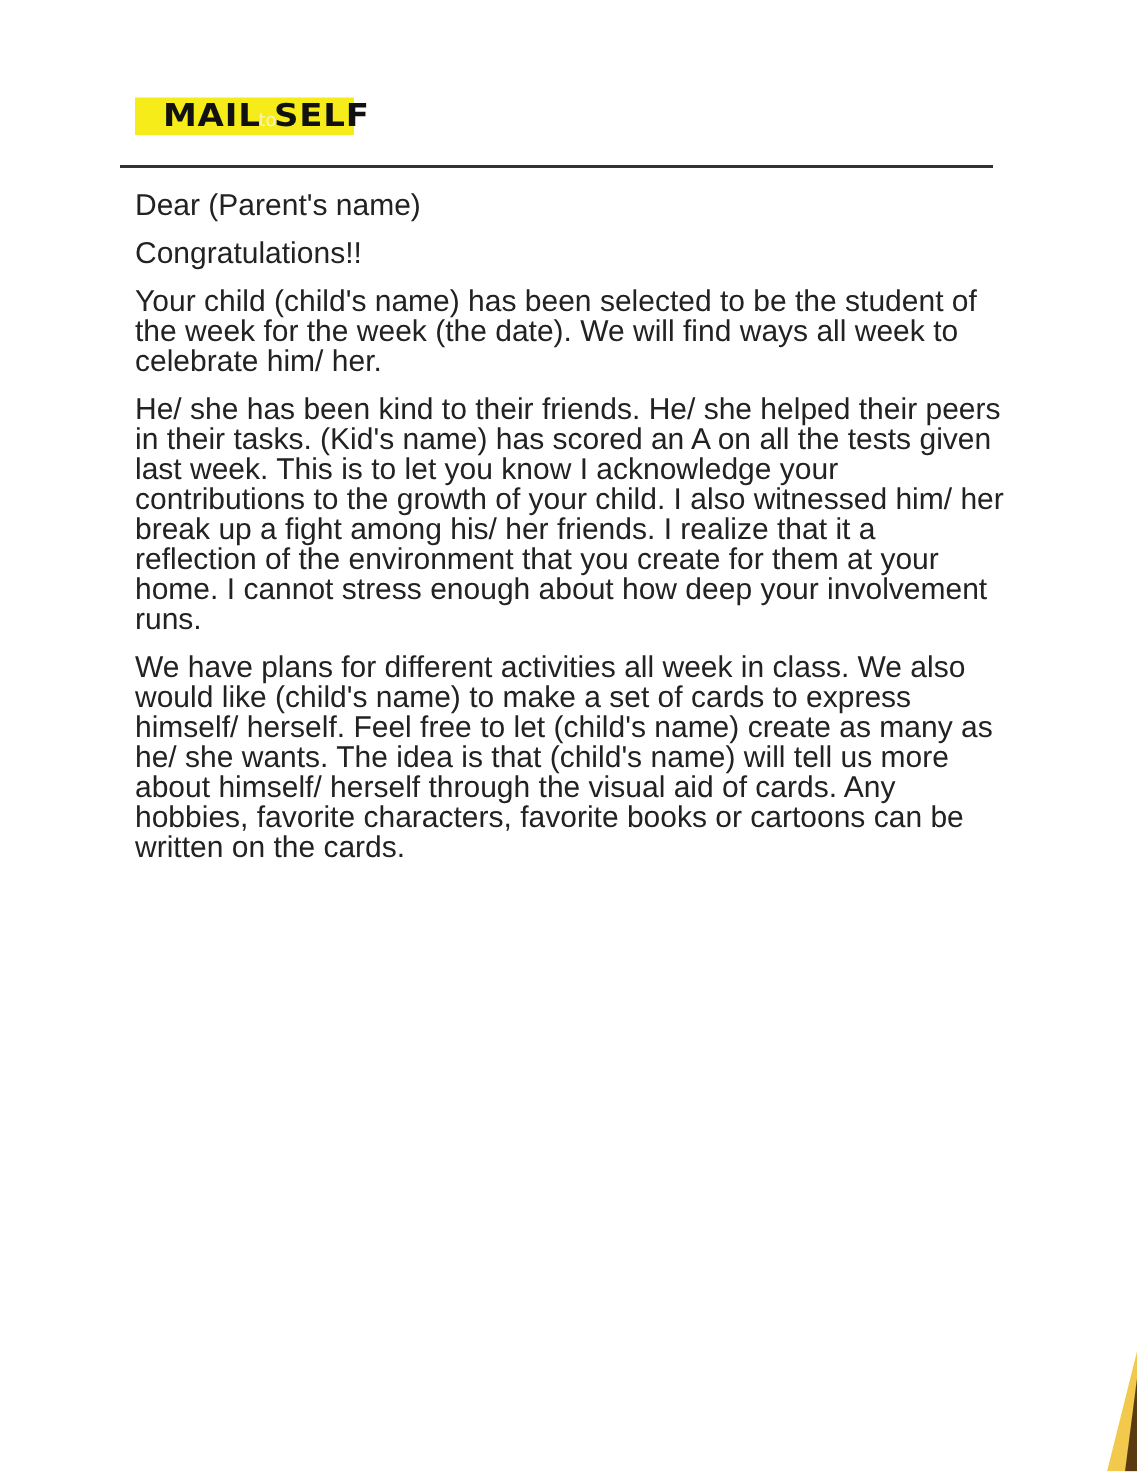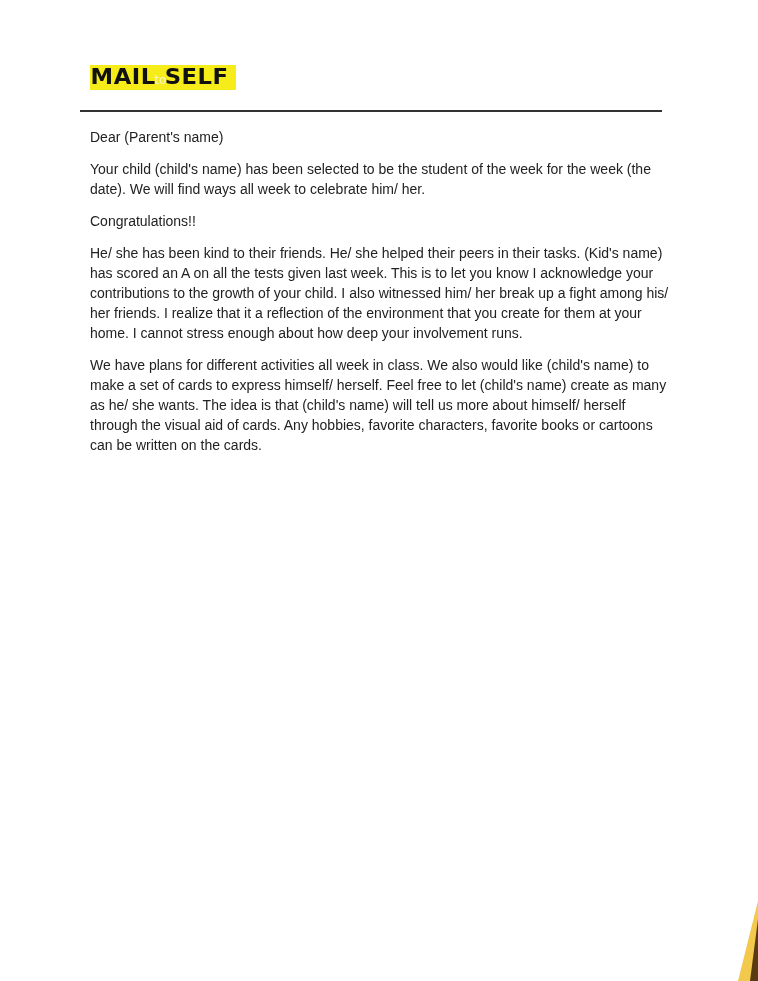--- a/index.html
+++ b/index.html
@@ -18,21 +18,21 @@
     .logo {
       position: absolute;
       left: 90px;
       top: 65px;
       width: 146px;
       height: 25px;
       background: #f5ec1a;
       display: flex;
       align-items: center;
       justify-content: flex-start;
-      padding-left: 3px;
+      padding-left: 21px;
       box-sizing: border-box;
       font-family: "DejaVu Sans", sans-serif;
       font-weight: bold;
       font-size: 21px;
       letter-spacing: 0.5px;
       color: #111111;
       line-height: 1;
       white-space: nowrap;
     }
     .logo .mid {
@@ -55,21 +55,21 @@
       background: #333333;
     }
     .content {
       position: absolute;
       left: 90px;
       top: 127px;
       width: 580px;
     }
     .content p {
       margin: 0 0 12px 0;
-      font-size: 14px;
+      font-size: 20px;
       line-height: 20px;
       color: #222222;
     }
     .corner {
       position: absolute;
       right: 0;
       bottom: 0;
       width: 22px;
       height: 80px;
     }
@@ -80,22 +80,22 @@
 <div class="logo">
   <span class="part">MAIL</span>
   <span class="mid">to</span>
   <span class="part">SELF</span>
 </div>
 
 <div class="rule"></div>
 
 <div class="content">
   <p>Dear (Parent's name)</p>
+  <p>Congratulations!!</p>
   <p>Your child (child's name) has been selected to be the student of the week for the week (the date). We will find ways all week to celebrate him/ her.</p>
-  <p>Congratulations!!</p>
   <p>He/ she has been kind to their friends. He/ she helped their peers in their tasks. (Kid's name) has scored an A on all the tests given last week. This is to let you know I acknowledge your contributions to the growth of your child. I also witnessed him/ her break up a fight among his/ her friends. I realize that it a reflection of the environment that you create for them at your home. I cannot stress enough about how deep your involvement runs.</p>
   <p>We have plans for different activities all week in class. We also would like (child's name) to make a set of cards to express himself/ herself. Feel free to let (child's name) create as many as he/ she wants. The idea is that (child's name) will tell us more about himself/ herself through the visual aid of cards. Any hobbies, favorite characters, favorite books or cartoons can be written on the cards.</p>
 </div>
 
 <svg class="corner" viewBox="0 0 22 80" preserveAspectRatio="none">
   <polygon points="22,0 22,80 2,80" fill="#f2c94c"></polygon>
   <polygon points="22,18 22,80 14,80" fill="#5a3a10"></polygon>
 </svg>
 
 </body></html>

